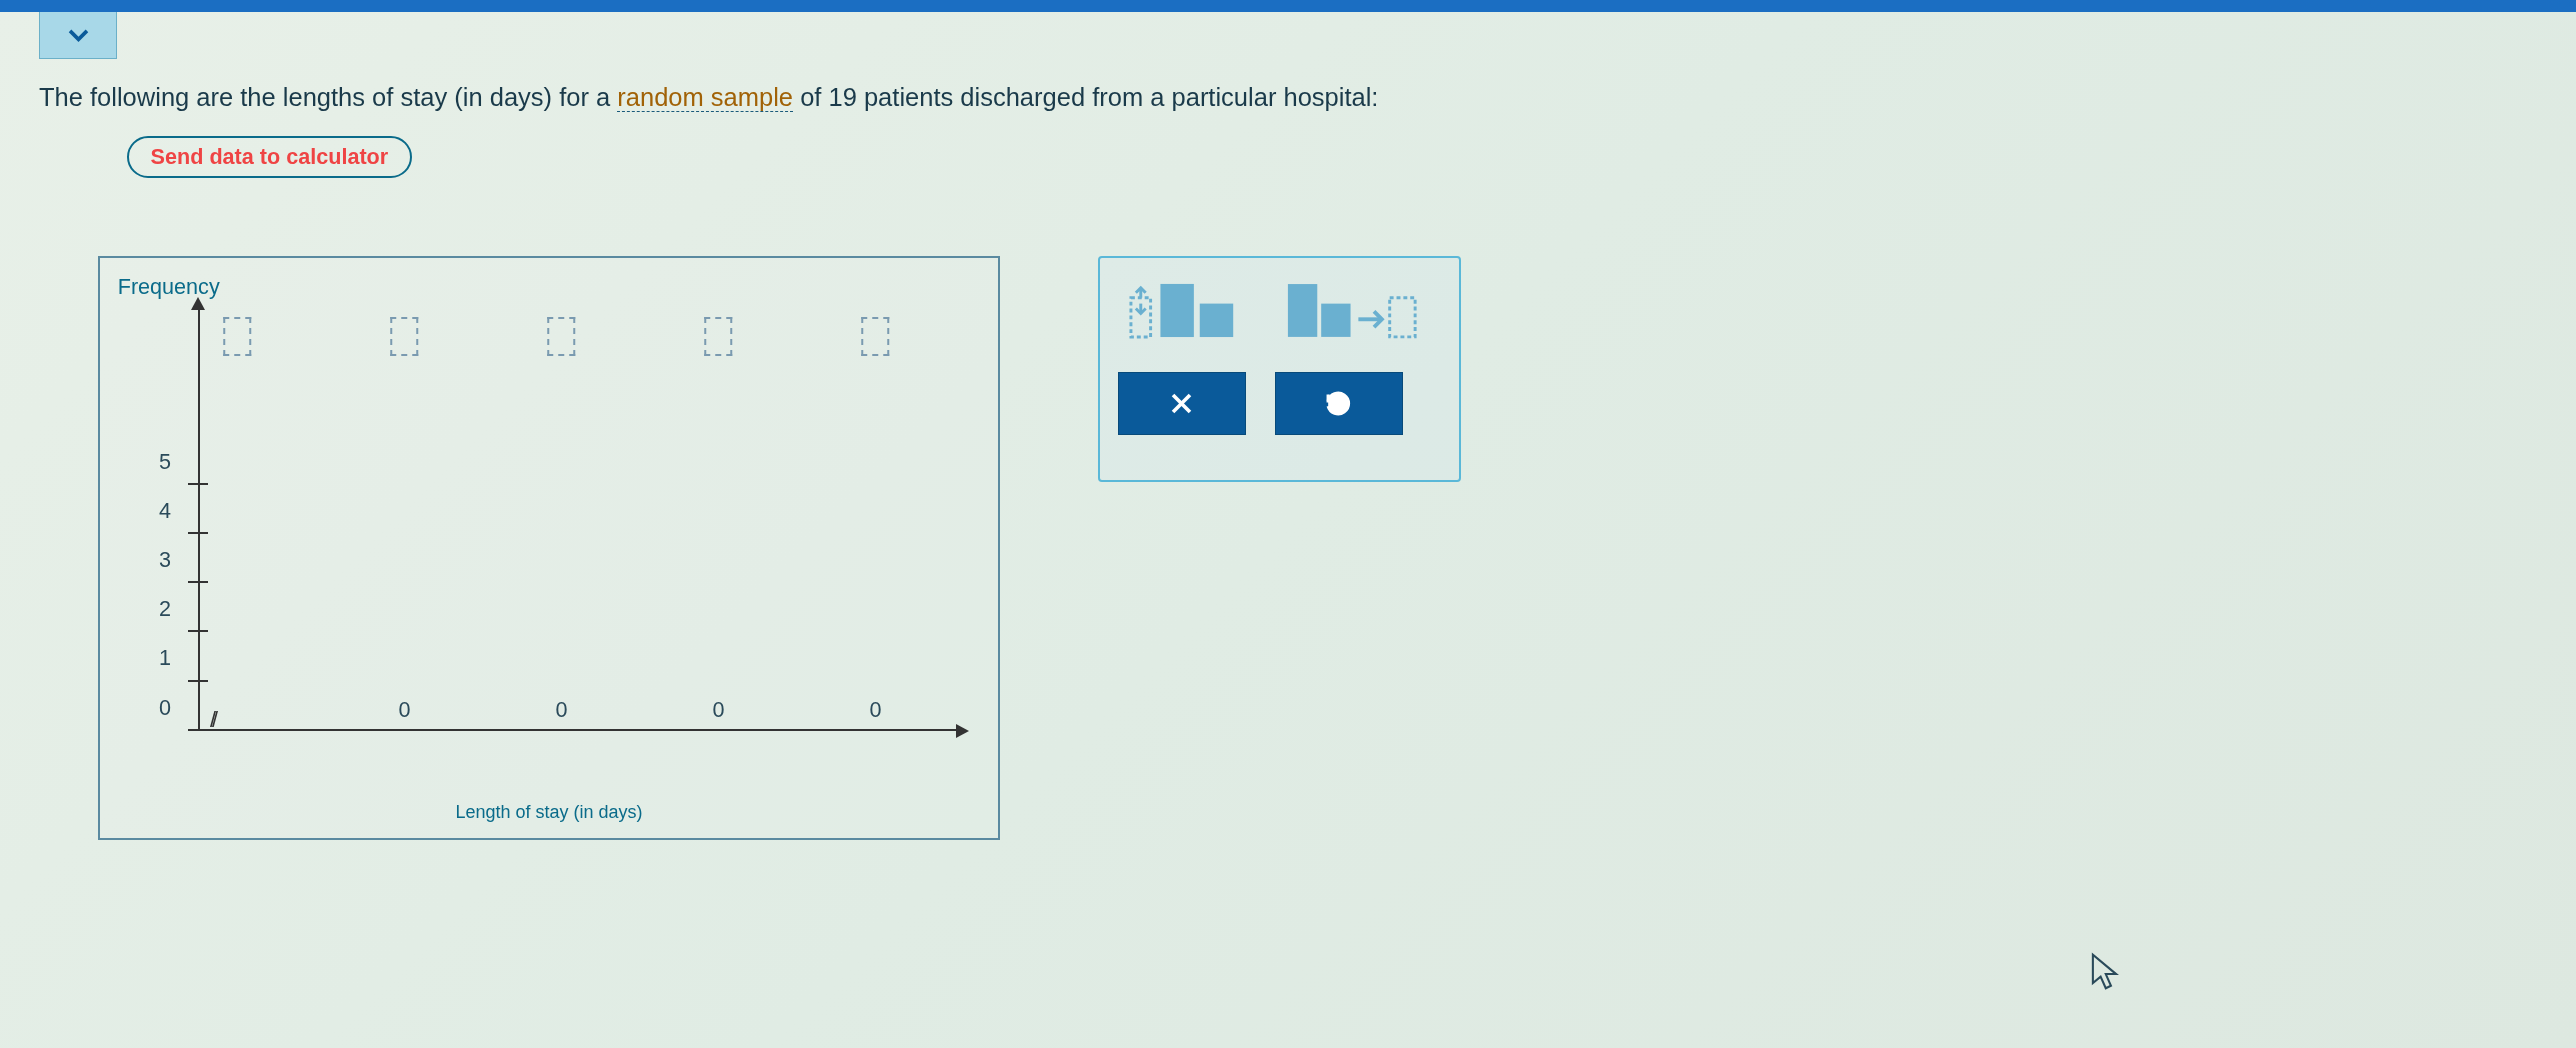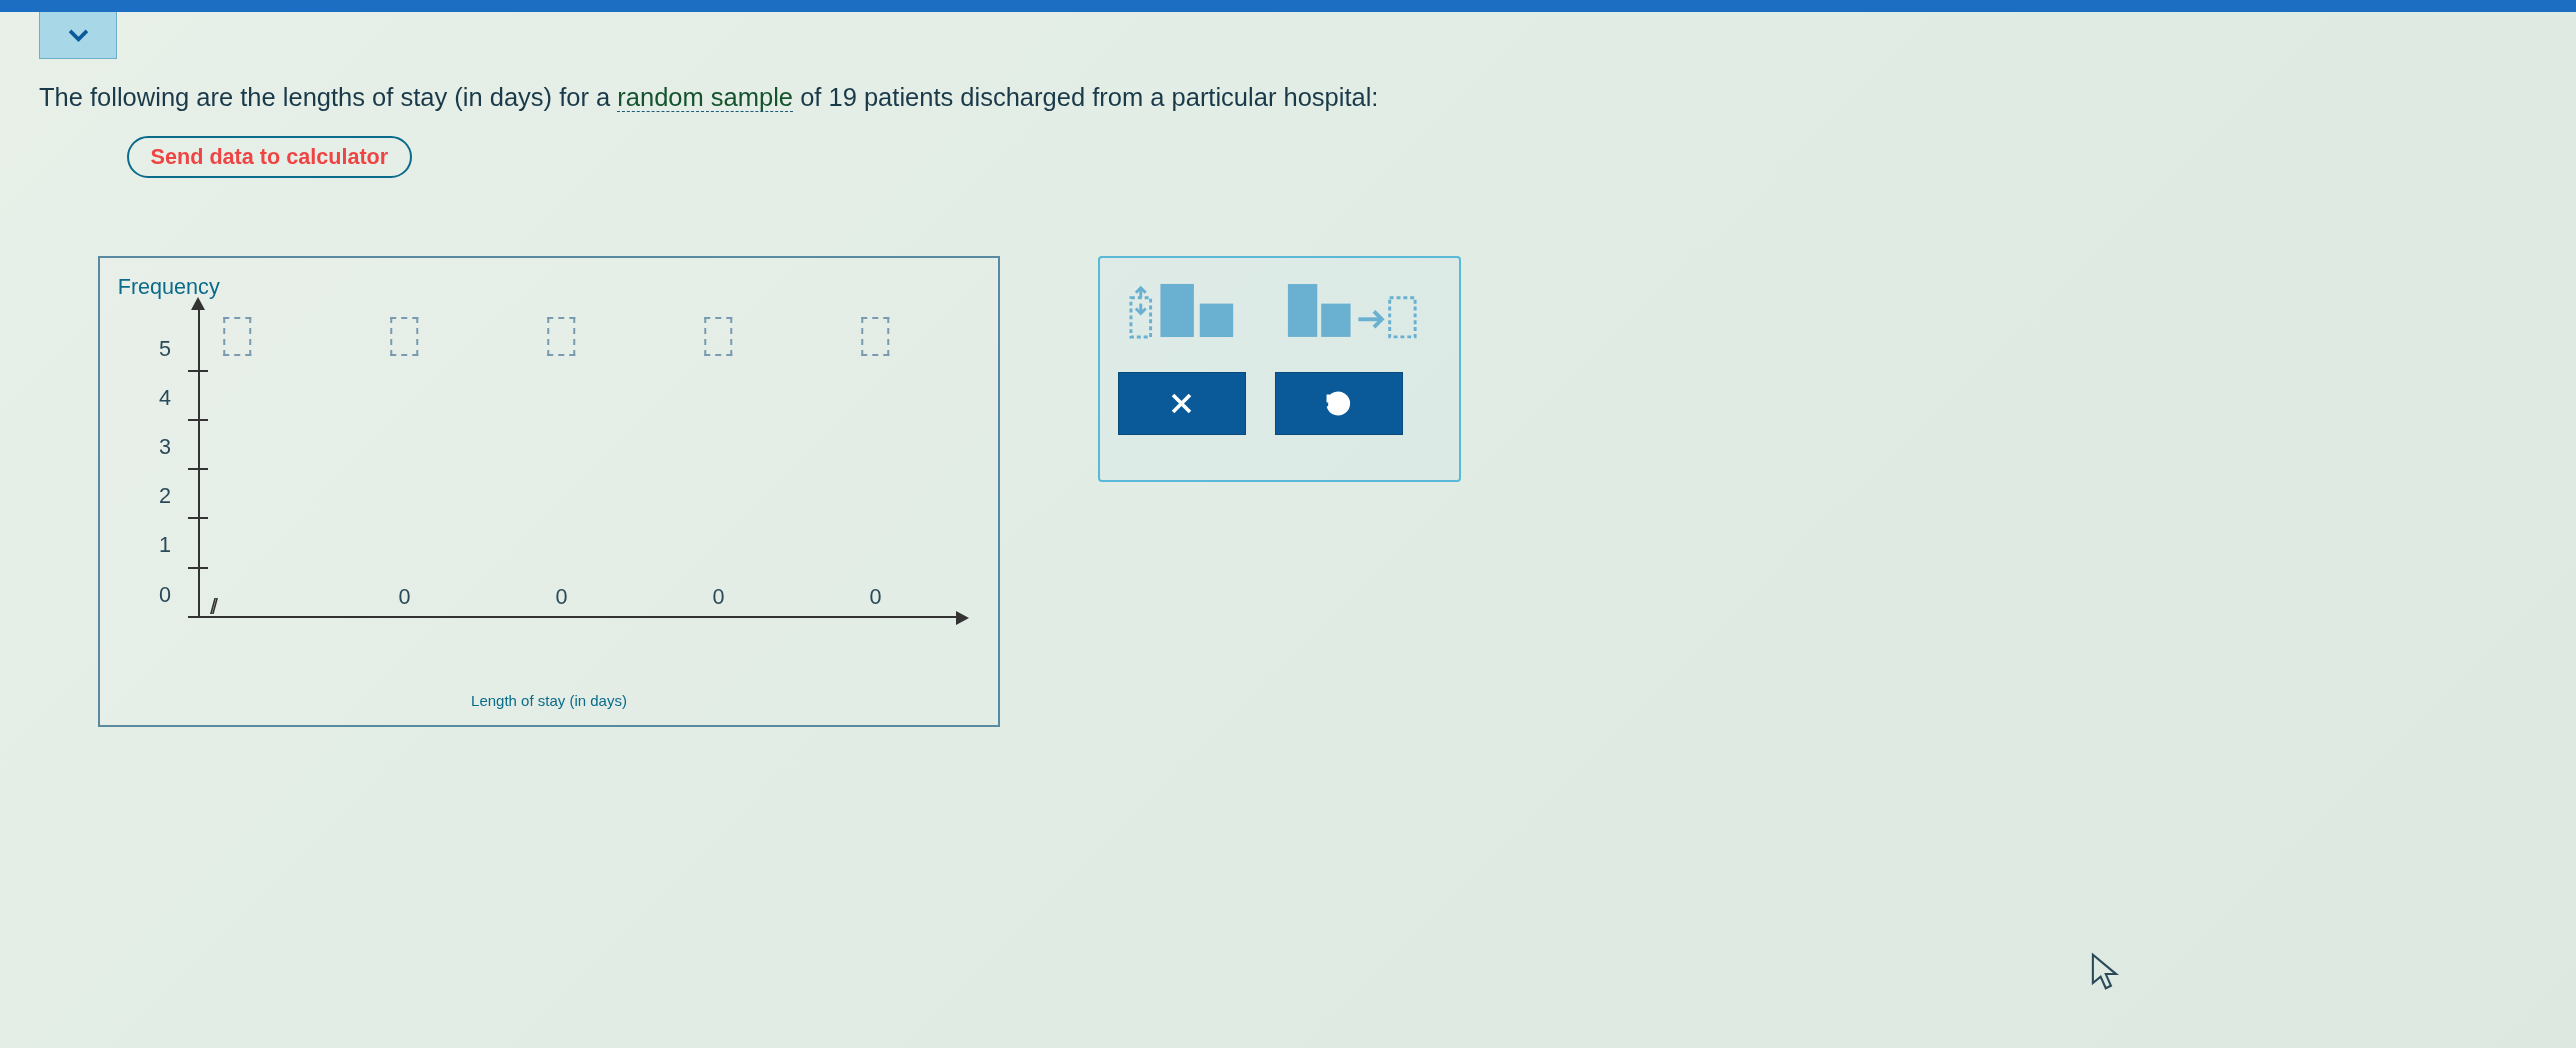--- a/index.html
+++ b/index.html
@@ -36,21 +36,21 @@
     position: absolute;
     top: 78px;
     left: 39px;
     right: 39px;
     color: #1a3a4a;
     font-size: 25.5px;
     line-height: 1.5;
   }
   .question-text { margin-bottom: 19.6px; }
   .linkish {
-    color: #14532d;
+    color: #a16207;
     border-bottom: 1px dashed #1a5a7a;
   }
   .data-list {
     margin-left: 88px;
     margin-bottom: 17.7px;
     font-family: Georgia, 'Times New Roman', serif;
     font-size: 27.5px;
   }
   .send-btn {
     display: inline-block;
@@ -68,21 +68,21 @@
   .instruction { margin-bottom: 39px; }
   .work-area {
     display: flex;
     gap: 98px;
     align-items: flex-start;
     margin-top: 39px;
     margin-left: 59px;
   }
   .chart-box {
     width: 902px;
-    height: 471px;
+    height: 584px;
     border: 2px solid #5a8aa0;
     position: relative;
     background: rgba(255,255,255,0.05);
   }
   .y-label {
     position: absolute;
     top: 13.7px; left: 17.7px;
     font-size: 21.6px;
     color: #0a6b8a;
   }
@@ -158,21 +158,21 @@
     transform: translateX(-50%);
     width: 27.5px; height: 39px;
     border: 2px dashed #7a9ab0;
     background: transparent;
   }
   .x-label {
     position: absolute;
     bottom: 11.8px;
     left: 50%;
     transform: translateX(-50%);
-    font-size: 15px;
+    font-size: 18px;
     color: #0a6b8a;
   }
   .tool-panel {
     width: 363px;
     padding: 17.7px;
     border: 2px solid #5ab8d8;
     border-radius: 3.9px;
     background: rgba(200,230,240,0.15);
   }
   .tool-row {

